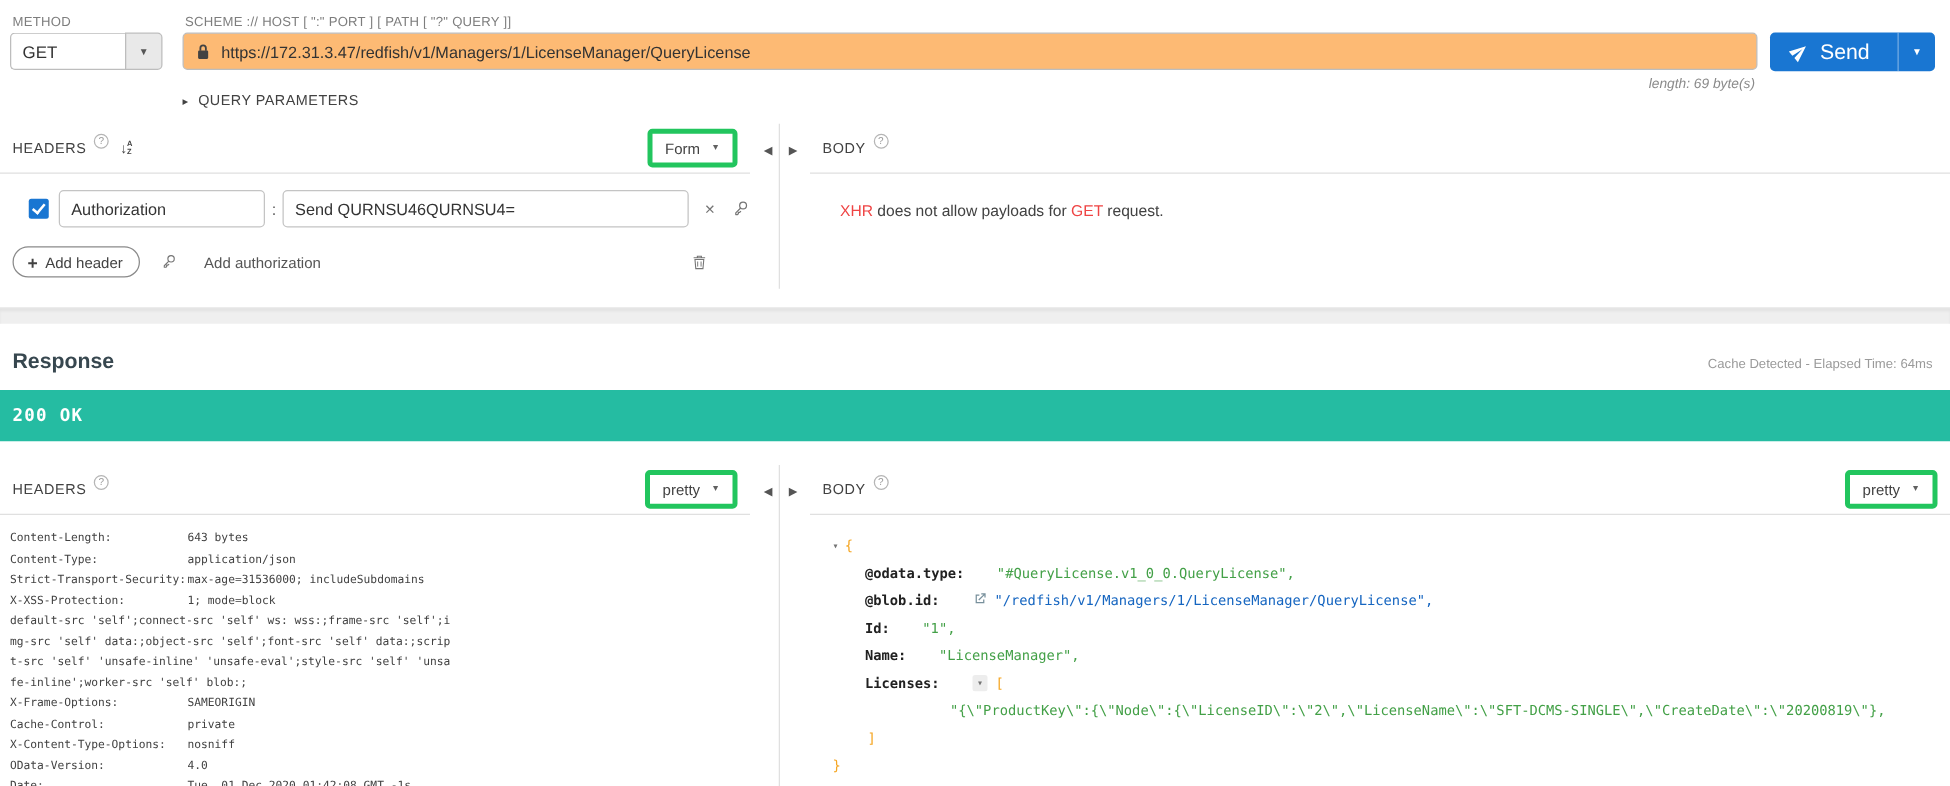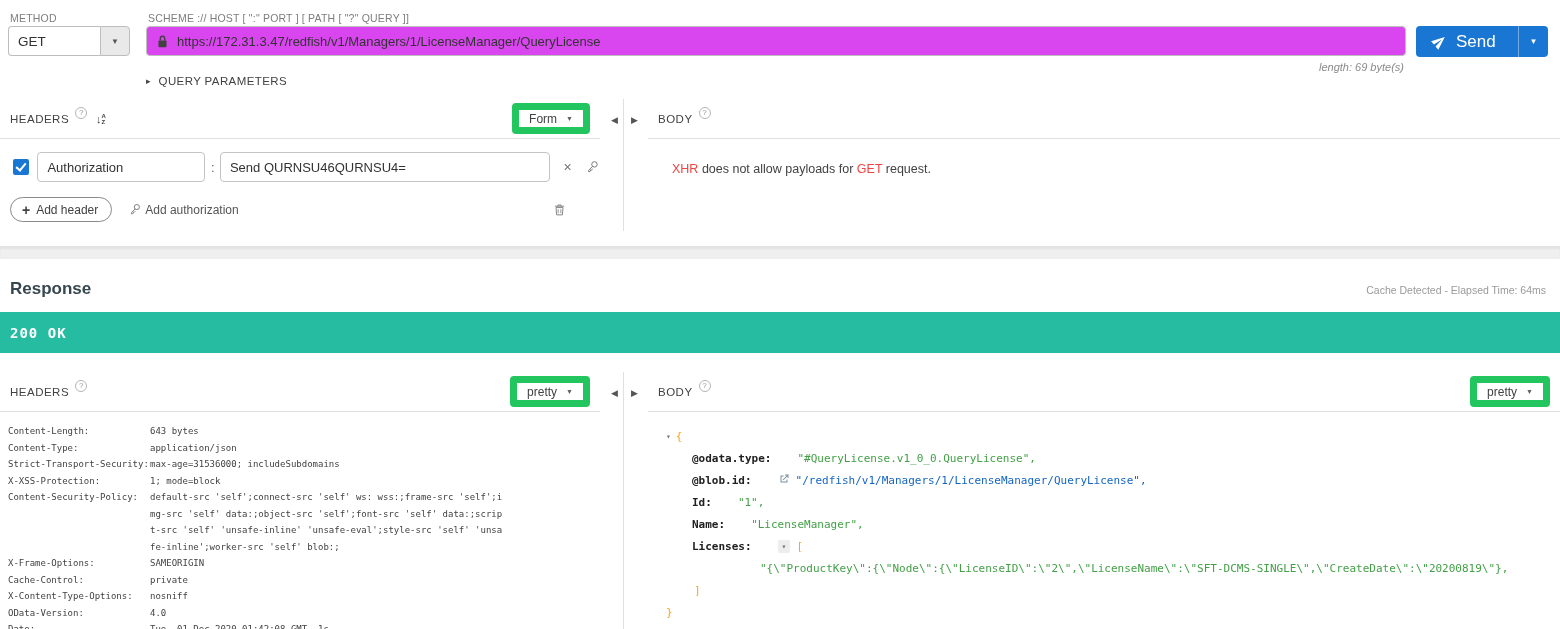--- a/index.html
+++ b/index.html
@@ -14,21 +14,21 @@
   .topbar { display:flex; padding:10px 12px 0 8px; }
   .small-label { font-size:10.5px; color:#7d7d7d; letter-spacing:.2px; height:16px; padding:2px 0 0 2px; }
   .method-col { width:128px; flex:none; }
   .method-combo { display:flex; height:30px; }
   .method-value { width:92px; border:1px solid #bdbdbd; border-right:none; border-radius:4px 0 0 4px;
     display:flex; align-items:center; padding-left:9px; font-size:13.5px; color:#333; background:#fff; }
   .method-caret { width:30px; background:#e9e9e9; border:1px solid #bdbdbd; border-radius:0 4px 4px 0;
     display:flex; align-items:center; justify-content:center; color:#555; font-size:8px; }
   .url-col { flex:1; margin-left:10px; }
   .url-input { height:30px; border:1px solid #bdbdbd; border-radius:4px; display:flex; align-items:center;
-    padding:0 10px; gap:9px; font-size:13px; color:#333; background:#d946ef; }
+    padding:0 10px; gap:9px; font-size:13px; color:#333; background:#fdba74; }
   .length-row { text-align:right; font-size:11px; color:#8a8a8a; padding:5px 2px 0 0; height:18px;font-style:italic; }
   .qp-row { display:flex; align-items:center; gap:8px; margin-top:1px; cursor:default; }
   .tri-r { font-size:9px; color:#424242; }
   .qp-label { font-size:11.5px; letter-spacing:.4px; color:#424242; }
   .send-col { width:132px; flex:none; margin-left:10px; padding-top:16px; }
   .send-btn { display:flex; height:31px; background:#1976d2; border-radius:4px; color:#fff; overflow:hidden; }
   .send-main { display:flex; align-items:center; gap:9px; padding:0 14px 0 16px; font-size:17px;
     border-right:1px solid rgba(255,255,255,.4); flex:1; }
   .send-caret { width:29px; display:flex; align-items:center; justify-content:center; font-size:8px; }
 
@@ -40,42 +40,42 @@
   .sep::before { content:""; position:absolute; left:23px; top:0; bottom:0; border-left:1px solid #e0e0e0; }
   .sep .arr-l { position:absolute; right:30px; top:16px; font-size:9px; color:#555; }
   .sep .arr-r { position:absolute; left:31px; top:16px; font-size:9px; color:#555; }
   .pane-header { display:flex; align-items:center; height:40px; padding:0 10px 0 10px; border-bottom:1px solid #e0e0e0; }
   .pane-title { font-size:11.5px; letter-spacing:.5px; color:#424242; }
   .help-badge { width:12px; height:12px; border:1px solid #b5b5b5; border-radius:50%; font-size:8px; color:#9a9a9a;
     display:inline-flex; align-items:center; justify-content:center; margin-left:6px; transform:translateY(-6px); }
   .sort-icon { display:inline-flex; align-items:center; margin-left:9px; color:#424242; }
   .sort-icon .arr { font-size:11px; }
   .sort-letters { display:flex; flex-direction:column; font-size:6px; line-height:6px; font-weight:bold; }
-  .dd-box { margin-left:auto; border:7px solid #22c55e; border-radius:4px; height:31px; padding:0 10px;
+  .dd-box { margin-left:auto; border:4px solid #22c55e; border-radius:4px; height:31px; padding:0 10px;
     display:flex; align-items:center; gap:9px; font-size:12px; color:#424242; background:#fff; }
   .dd-caret { font-size:7px; color:#616161; }
 
   
   .req-panes { margin-top:12px; height:132px; }
-  .auth-row { display:flex; align-items:center; padding:13px 0 0 13px;justify-content:space-between; }
+  .auth-row { display:flex; align-items:center; padding:13px 0 0 23px;justify-content:space-between; }
   .cbx { width:16px; height:16px; flex:none; background:#1976d2; border-radius:2px; position:relative; }
   .cbx::after { content:""; position:absolute; left:5px; top:2px; width:4px; height:8px;
     border:solid #fff; border-width:0 2px 2px 0; transform:rotate(40deg); }
   .input-box { border:1px solid #c4c4c4; border-radius:4px; height:30px; display:flex; align-items:center;
     padding:0 9px; font-size:13px; color:#333; background:#fff; overflow:hidden; white-space:nowrap; }
   .hdr-name { width:168px; margin-left:8px; }
   .colon { margin:0 5px; color:#616161; font-size:13px; }
   .hdr-value { width:330px; }
   .xicon { margin-left:13px; font-size:14px; color:#757575; }
   .keybtn { margin-left:14px; display:inline-flex; }
   .actions-row { display:flex; align-items:center; padding:15px 0 0 10px; }
   .pill { display:inline-flex; align-items:center; gap:6px; border:1px solid #8a8a8a; border-radius:15px;
     height:25px; padding:0 13px 0 11px; font-size:12px; color:#424242; }
   .pill .plus { font-size:14px; font-weight:bold; color:#424242; }
-  .add-auth { display:inline-flex; align-items:center; gap:3px; margin-left:17px; font-size:12px; color:#555; }
+  .add-auth { display:inline-flex; align-items:center; gap:21px; margin-left:17px; font-size:12px; color:#555; }
   .trash { margin-left:auto; margin-right:34px; display:inline-flex; }
   .body-msg { padding:23px 0 0 24px; font-size:12.5px; color:#424242; }
   .body-msg a { color:#ef4444; text-decoration:none; }
 
   
   .section-band { margin-top:15px; height:13px; background:#efefef; border-top:1px solid #e2e2e2;
     box-shadow:inset 0 2px 2px rgba(0,0,0,.05); }
 
   
   .resp-title-row { display:flex; align-items:baseline; padding:20px 14px 13px 10px; }
@@ -260,21 +260,20 @@
         </div>
       <div class="rh-row">
           <span class="rh-name">Strict-Transport-Security:</span>
           <span class="rh-val">max-age=31536000; includeSubdomains</span>
         </div>
       <div class="rh-row">
           <span class="rh-name">X-XSS-Protection:</span>
           <span class="rh-val">1; mode=block</span>
         </div>
       <div class="rh-row">
-          <span class="rh-name">Content-Security-Policy:</span>
           <span class="rh-val">default-src 'self';connect-src 'self' ws: wss:;frame-src 'self';img-src 'self' data:;object-src 'self';font-src 'self' data:;script-src 'self' 'unsafe-inline' 'unsafe-eval';style-src 'self' 'unsafe-inline';worker-src 'self' blob:;</span>
         </div>
       <div class="rh-row">
           <span class="rh-name">X-Frame-Options:</span>
           <span class="rh-val">SAMEORIGIN</span>
         </div>
       <div class="rh-row">
           <span class="rh-name">Cache-Control:</span>
           <span class="rh-val">private</span>
         </div>

